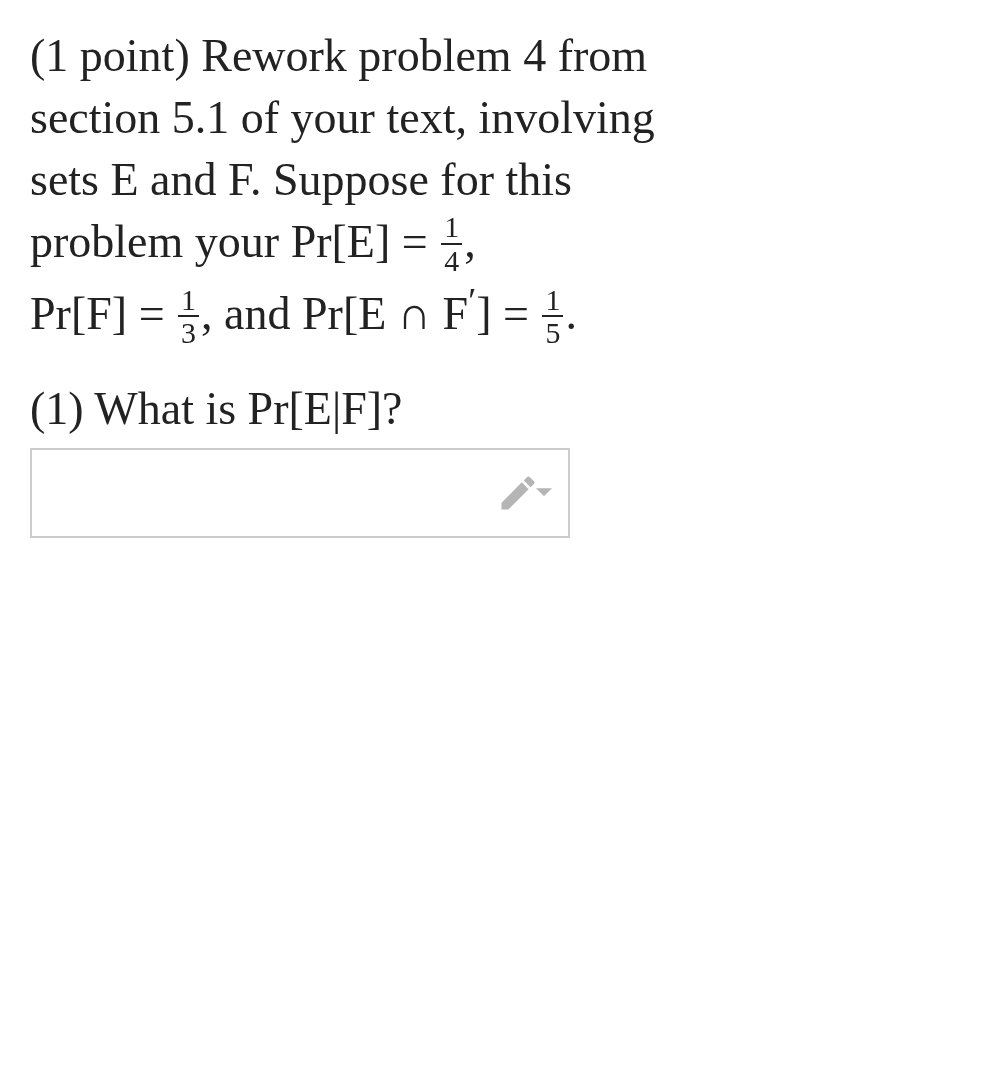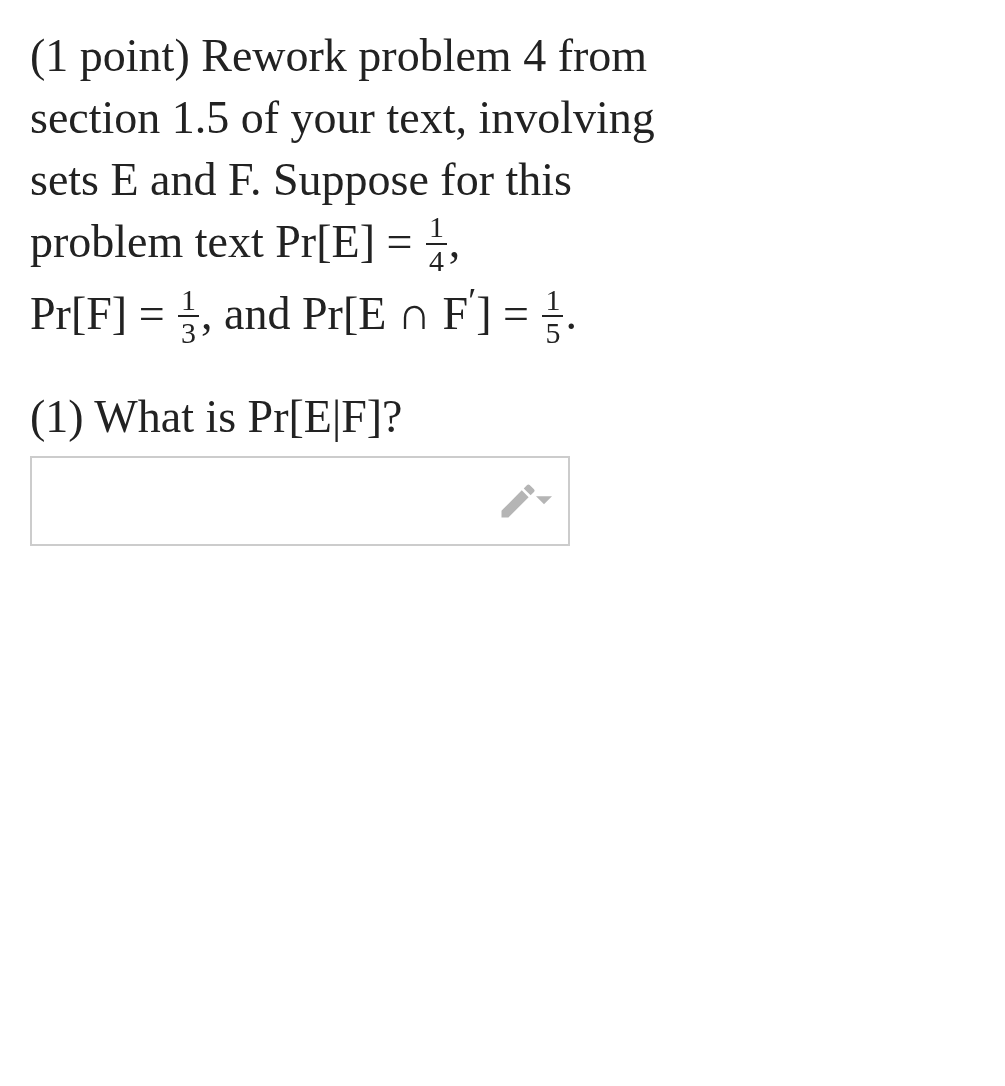--- a/index.html
+++ b/index.html
@@ -20,21 +20,21 @@
   .frac {
     display: inline-block;
     vertical-align: -0.45em;
     text-align: center;
     font-size: 0.65em;
     line-height: 1.05;
     margin: 0 2px;
   }
   .frac .num { display: block; padding: 0 3px; }
   .frac .den { display: block; border-top: 2px solid #222; padding: 0 3px; }
-  .qgroup { margin-top: 38px; }
+  .qgroup { margin-top: 30px; }
   .input-row {
     margin-top: 8px;
   }
   .answer-box {
     width: 540px;
     height: 90px;
     border: 2px solid #ccc;
     background: #fff;
     display: flex;
     align-items: center;
@@ -62,23 +62,23 @@
   sup.prime { font-size: 0.8em; }
 </style>
 </head>
 <body>
 
 <div class="page">
 
   <div>
     <span>(1 point)</span>
     <span>Rework problem 4 from</span><br>
-    <span>section 1.5 of your text, involving</span><br>
+    <span>section 5.1 of your text, involving</span><br>
     <span>sets E and F. Suppose for this</span><br>
-    <span>problem text</span>
+    <span>problem your</span>
     <span>
       <span class="math-i">Pr</span>[<span class="math-i">E</span>] =
       <span class="frac">
         <span class="num">1</span>
         <span class="den">4</span>
       </span>,
     </span><br>
     <span>
       <span class="math-i">Pr</span>[<span class="math-i">F</span>] =
       <span class="frac">

